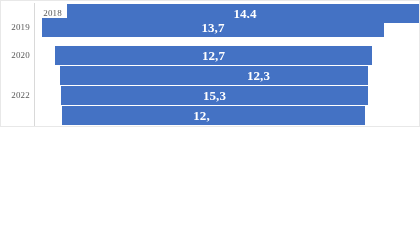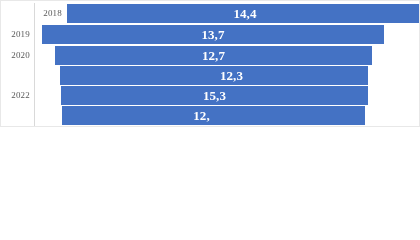--- a/index.html
+++ b/index.html
@@ -81,35 +81,35 @@
   <div id="plot-area">
 
     <div class="axis-line"></div>
 
     <div class="cat-row" style="top:2px;margin-left:32px;">
       <div class="cat-label">2018</div>
       <div class="bar" style="left:34px; width:356px;"></div>
       <div class="bar-label" style="left:34px; width:356px;">14,4</div>
     </div>
 
-    <div class="cat-row" style="top:23px;">
+    <div class="cat-row" style="top:16px;">
       <div class="cat-label">2019</div>
       <div class="bar" style="left:41px; width:342px;"></div>
       <div class="bar-label" style="left:41px; width:342px;">13,7</div>
     </div>
 
     <div class="cat-row" style="top:44px;border-radius:8px;">
       <div class="cat-label">2020</div>
       <div class="bar" style="left:54px; width:317px;"></div>
       <div class="bar-label" style="left:54px; width:317px;">12,7</div>
     </div>
 
     <div class="cat-row" style="top:64px;">
       <div class="bar" style="left:59px; width:308px;"></div>
-      <div class="bar-label" style="left:49px; width:283px;padding-left:40px;">12,3</div>
+      <div class="bar-label" style="left:76px; width:283px;padding-left:40px;">12,3</div>
     </div>
 
     <div class="cat-row" style="top:84px;">
       <div class="cat-label">2022</div>
       <div class="bar" style="left:60px; width:307px;"></div>
       <div class="bar-label" style="left:60px; width:307px;">15,3</div>
     </div>
 
     <div class="cat-row" style="top:104px;">
       <div class="bar" style="left:61px; width:303px;"></div>

